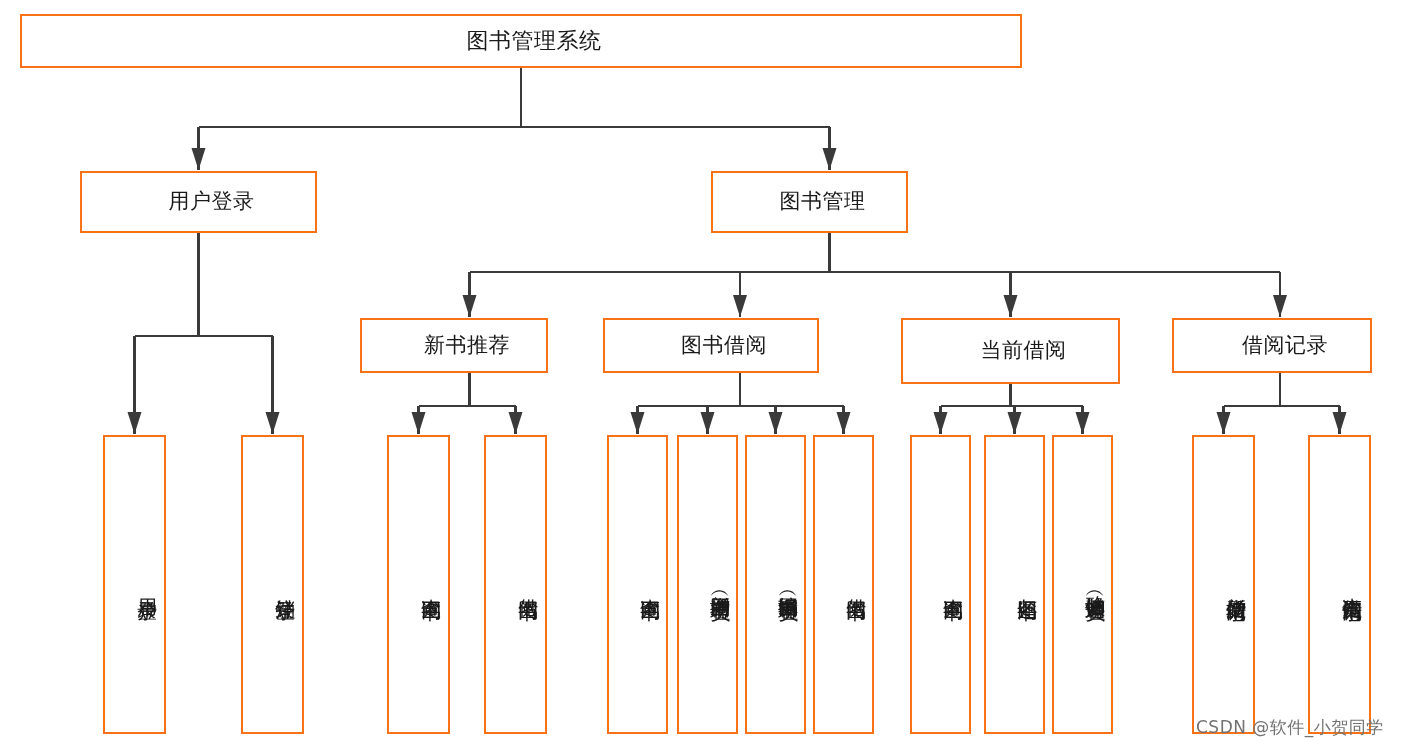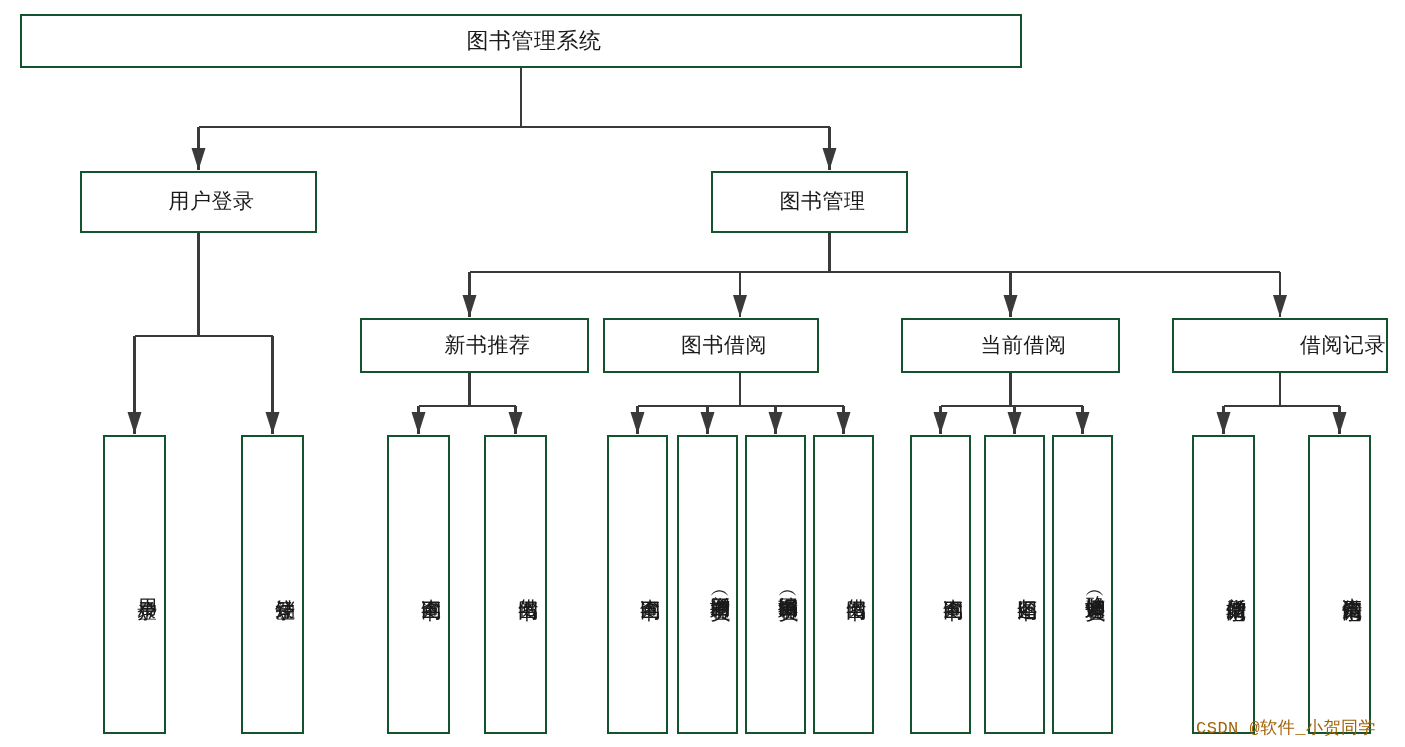--- a/index.html
+++ b/index.html
@@ -26,21 +26,21 @@
     left: 0;
     top: 0;
     width: 1405px;
     height: 747px;
     display: block;
   }
   .node-box {
     position: absolute;
     box-sizing: border-box;
     background: #ffffff;
-    border: 2px solid #14532d;
+    border: 2px solid #f97316;
     display: flex;
     align-items: center;
     justify-content: center;
     overflow: hidden;
     padding-left: 26px;
   }
   .node-label-h {
     font-size: 21px;
     color: #1a1a1a;
     line-height: 1.2;
@@ -54,25 +54,24 @@
     text-orientation: upright;
     line-height: 1.22;
     letter-spacing: 1px;
     white-space: nowrap;
     text-align: center;
   }
   .node-root .node-label-h { font-size: 22px; }
   .watermark {
     position: absolute;
     font-size: 17px;
-    color: #a16207;
+    color: #737373;
     white-space: nowrap;
     letter-spacing: 0.5px;
     user-select: none;
-    font-family: Liberation Mono, monospace;
   }
 </style>
 </head>
 <body>
 
 <div id="diagram-root">
   <svg class="diagram-canvas" id="connector-layer" viewBox="0 0 1405 747" xmlns="http://www.w3.org/2000/svg" aria-hidden="true">
       <line x1="521" y1="68" x2="521" y2="127" stroke="#3a3a3a" stroke-width="2.5" shape-rendering="crispEdges"></line>
       <line x1="198.5" y1="127" x2="829.5" y2="127" stroke="#3a3a3a" stroke-width="2.5" shape-rendering="crispEdges"></line>
       <line x1="198.5" y1="127" x2="198.5" y2="170" stroke="#3a3a3a" stroke-width="2.5" shape-rendering="crispEdges"></line>
@@ -129,30 +128,30 @@
   <div id="node-layer">
       <div class="node-box node-root" style="left: 20px; top: 14px; width: 1002px; height: 54px;">
         <span class="node-label-h">图书管理系统</span>
       </div>
       <div class="node-box" style="left: 80px; top: 171px; width: 237px; height: 62px;">
         <span class="node-label-h">用户登录</span>
       </div>
       <div class="node-box" style="left: 711px; top: 171px; width: 197px; height: 62px;">
         <span class="node-label-h">图书管理</span>
       </div>
-      <div class="node-box" style="left: 360px; top: 318px; width: 229px; height: 55px;">
+      <div class="node-box" style="left: 360px; top: 318px; width: 188px; height: 55px;">
         <span class="node-label-h">新书推荐</span>
       </div>
       <div class="node-box" style="left: 603px; top: 318px; width: 216px; height: 55px;">
         <span class="node-label-h">图书借阅</span>
       </div>
-      <div class="node-box" style="left: 901px; top: 318px; width: 219px; height: 55px;">
+      <div class="node-box" style="left: 901px; top: 318px; width: 219px; height: 66px;">
         <span class="node-label-h">当前借阅</span>
       </div>
-      <div class="node-box" style="left: 1172px; top: 318px; width: 216px; height: 55px; justify-content: flex-end;">
+      <div class="node-box" style="left: 1172px; top: 318px; width: 200px; height: 55px;">
         <span class="node-label-h">借阅记录</span>
       </div>
       <div class="node-box" style="left: 103px; top: 435px; width: 63px; height: 299px;">
         <span class="node-label-v">用户登录</span>
       </div>
       <div class="node-box" style="left: 241px; top: 435px; width: 63px; height: 299px;">
         <span class="node-label-v">注销登录</span>
       </div>
       <div class="node-box" style="left: 387px; top: 435px; width: 63px; height: 299px;">
         <span class="node-label-v">查询图书</span>

